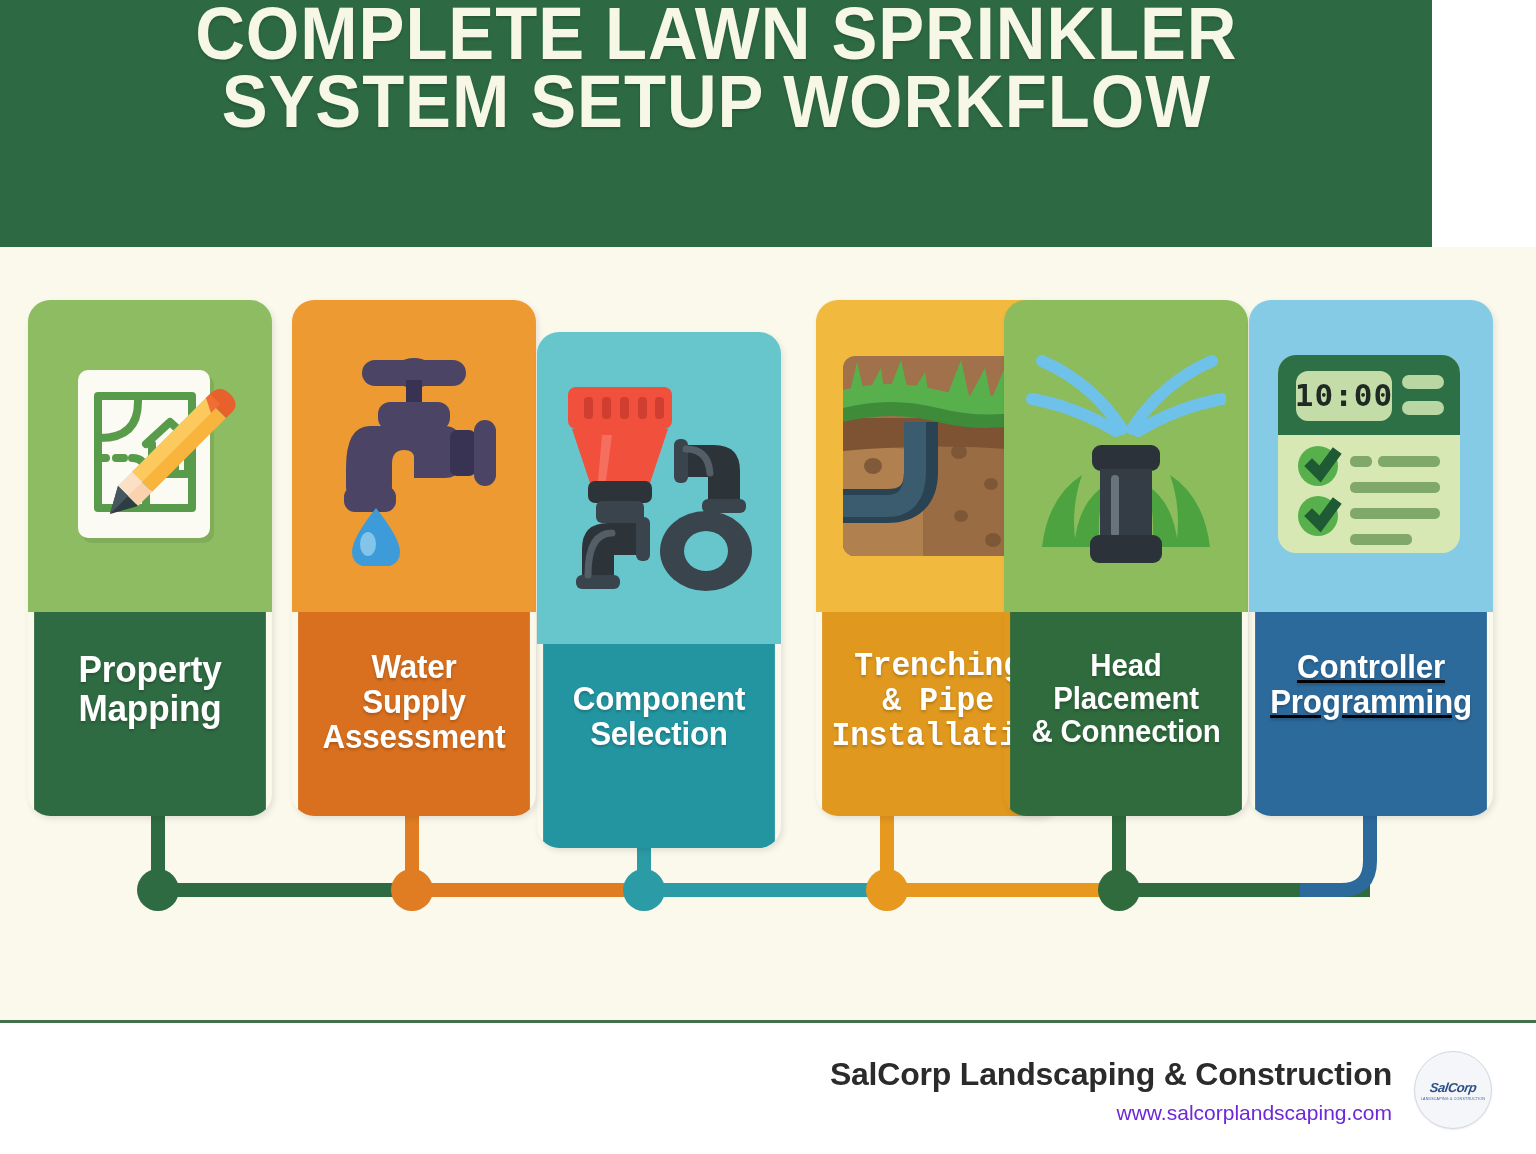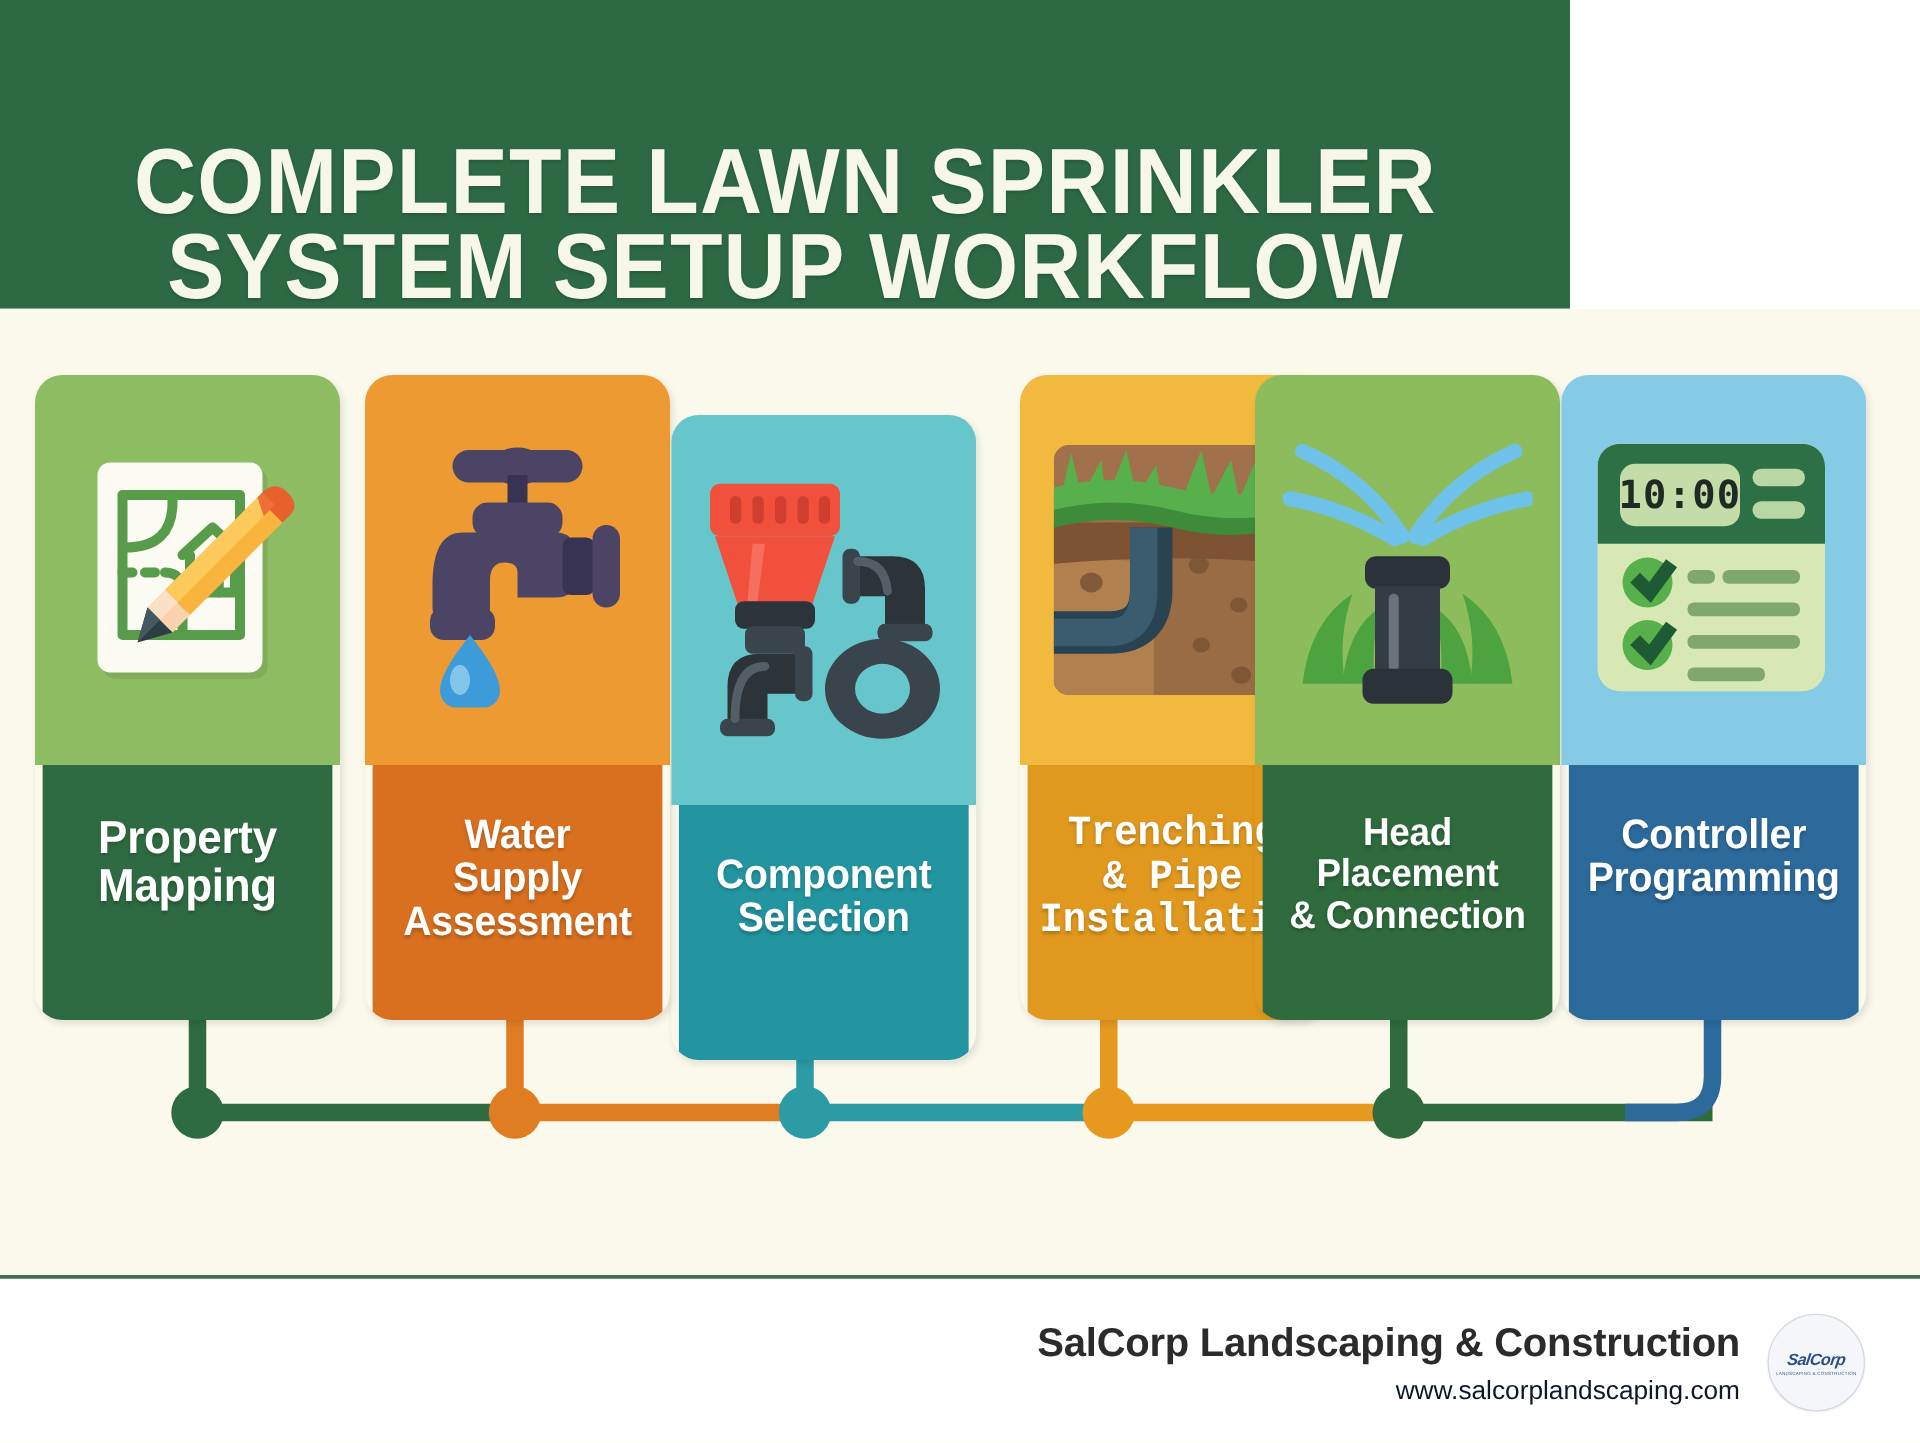--- a/index.html
+++ b/index.html
@@ -7,23 +7,23 @@
   body{
     width:1536px;height:1154px;
     background:#ffffff;
     font-family:"Liberation Sans","DejaVu Sans",sans-serif;
     overflow:hidden;
   }
   .page{position:relative;width:1536px;height:1154px;}
 
   
   .header{
-    position:absolute;left:0;top:0;width:1256px;height:247px;
+    position:absolute;left:0;top:0;width:1432px;height:247px;
     background:#2D6A43;
-    display:flex;align-items:flex-end;justify-content:center;
+    display:flex;align-items:flex-start;justify-content:center;
   }
   .header-title{
     color:#F7F7E8;
     font-size:74px;
     font-weight:bold;
     line-height:0.92;
     letter-spacing:1px;
     text-align:center;
     text-transform:uppercase;
     transform:scaleX(0.93);
@@ -85,21 +85,21 @@
   .footer-inner{
     position:absolute;right:44px;top:28px;
     display:flex;align-items:center;gap:22px;
   }
   .footer-text{text-align:right;}
   .footer-company{
     font-size:32px;font-weight:bold;color:#2B2B2B;
     letter-spacing:-0.2px;line-height:1.25;
   }
   .footer-url{
-    font-size:21px;color:#0f172a;margin-top:6px;line-height:1.2;
+    font-size:21px;color:#6d28d9;margin-top:6px;line-height:1.2;
   }
   .footer-logo{
     width:76px;height:76px;border-radius:50%;
     background:#F4F6FA;border:1px solid #D2D8E2;
     display:flex;align-items:center;justify-content:center;
     flex-direction:column;
     box-shadow:0 1px 2px rgba(0,0,0,0.08);
   }
   .logo-word{
     font-size:13px;font-weight:bold;color:#2C4F87;
@@ -307,21 +307,21 @@
               <rect x="85" y="126" width="8" height="62" rx="4" fill="#68737C"></rect>
               <rect x="64" y="186" width="72" height="28" rx="9" fill="#2B323A"></rect>
             </g>
           </svg>
         </div>
         <div class="card-label xsmall" style="background: rgb(47, 107, 61);">Head
 Placement
 &amp; Connection</div>
       </div>
 
-      <div class="card" id="card6" style="left: 1249px;">
+      <div class="card" id="card6" style="left: 1249px; text-decoration: underline;">
         <div class="card-icon" id="c6icon" style="background: rgb(133, 203, 230);">
           <svg width="195" height="210" viewBox="0 0 195 210">
             <defs>
               <clipPath id="ctrlClip">
                   <rect x="4" y="4" width="182" height="198" rx="18"></rect>
                 </clipPath>
             </defs>
             <rect x="4" y="4" width="182" height="198" rx="18" fill="#D8E8B4"></rect>
             <g clip-path="url(#ctrlClip)">
               <rect x="4" y="4" width="182" height="80" fill="#2E7046"></rect>

